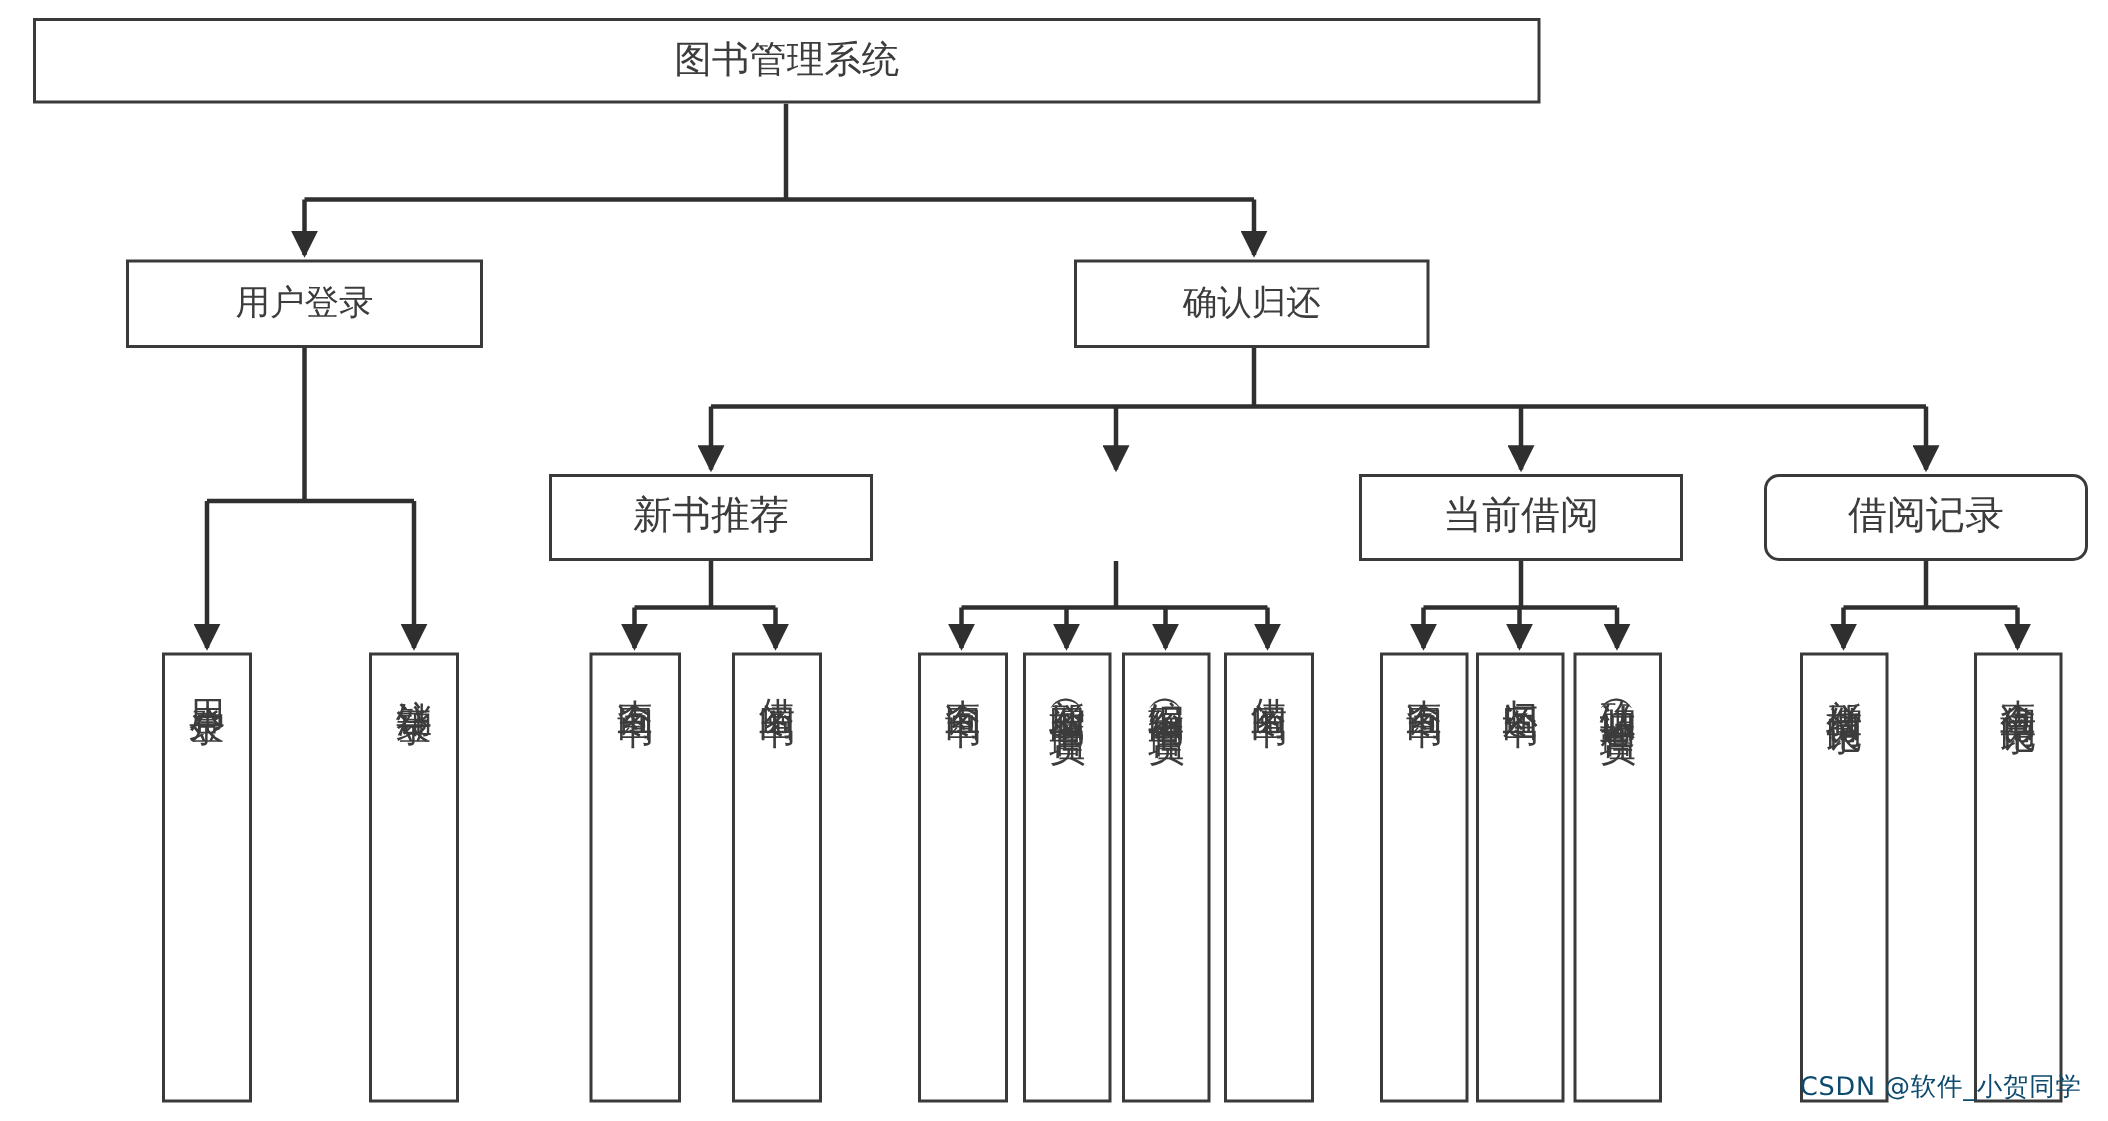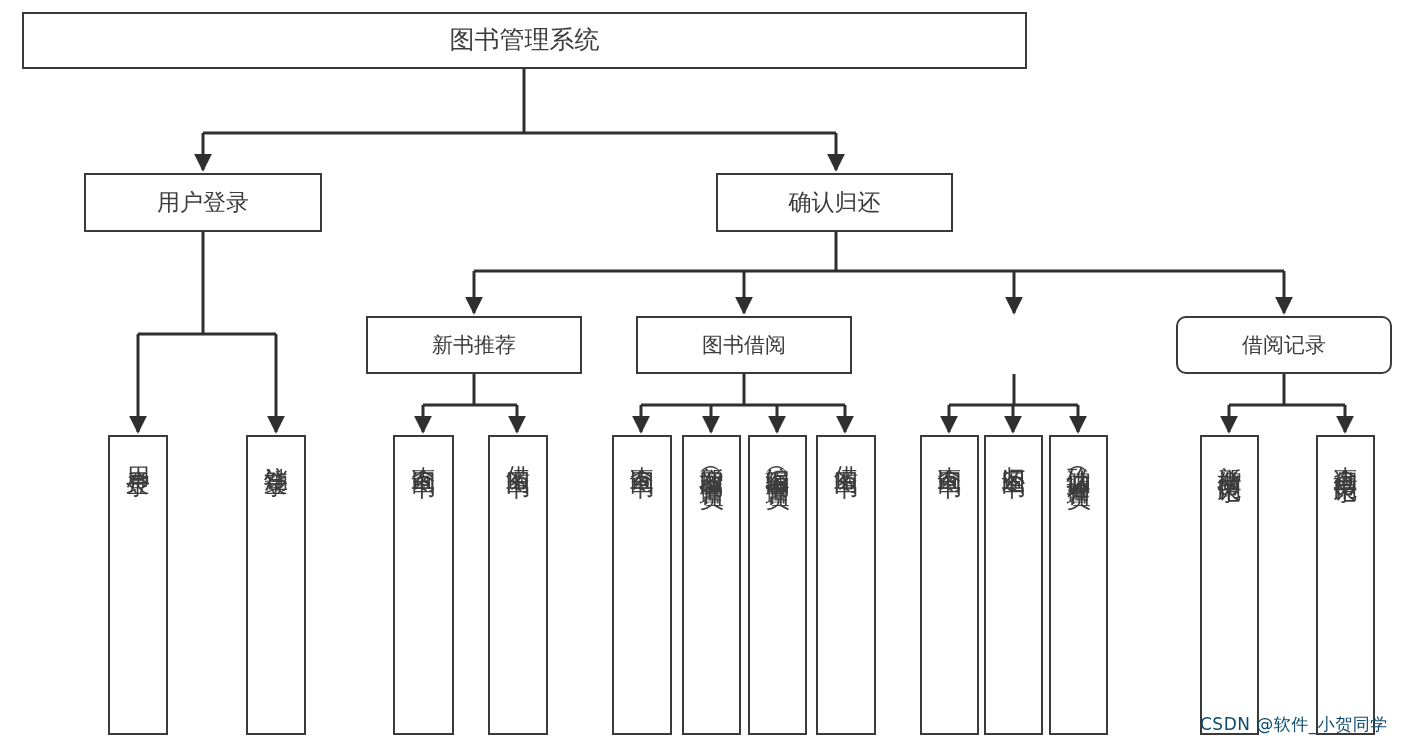--- a/index.html
+++ b/index.html
@@ -37,21 +37,21 @@
   #n-root .lbl{font-size:25px;}
 
   
   .lvl1{height:59px;}
   .lvl1 .lbl{font-size:23px;}
   #n-login{left:80px;top:173px;width:238px;}
   #n-bookmgmt{left:712px;top:173px;width:237px;}
 
   
   .lvl2{height:58px;}
-  .lvl2 .lbl{font-size:21px;}
+  .lvl2 .lbl{font-size:26px;}
   #n-newbook{left:362px;top:316px;width:216px;}
   #n-borrow{left:632px;top:316px;width:216px;}
   #n-current{left:902px;top:316px;width:216px;}
   #n-record{left:1172px;top:316px;width:216px;border-radius:10px;}
 
   
   .leaf{
     top:435px;height:300px;
     align-items:flex-start;
     justify-content:center;
@@ -138,22 +138,22 @@
   <div class="node lvl1" id="n-login">
     <span class="lbl">用户登录</span>
   </div>
   <div class="node lvl1" id="n-bookmgmt">
     <span class="lbl">确认归还</span>
   </div>
 
   <div class="node lvl2" id="n-newbook">
     <span class="lbl">新书推荐</span>
   </div>
-  <div class="node lvl2" id="n-borrow">
-    <span class="lbl">图书借阅</span>
+  <div class="node lvl2" id="n-current">
+    <span class="lbl">当前借阅</span>
   </div>
   <div class="node lvl2" id="n-record">
     <span class="lbl">借阅记录</span>
   </div>
 
   <div class="node leaf" style="left:104px;width:60px;">
     <span class="lbl">用户登录</span>
   </div>
   <div class="node leaf" style="left:242px;width:60px;">
     <span class="lbl">注销登录</span>

